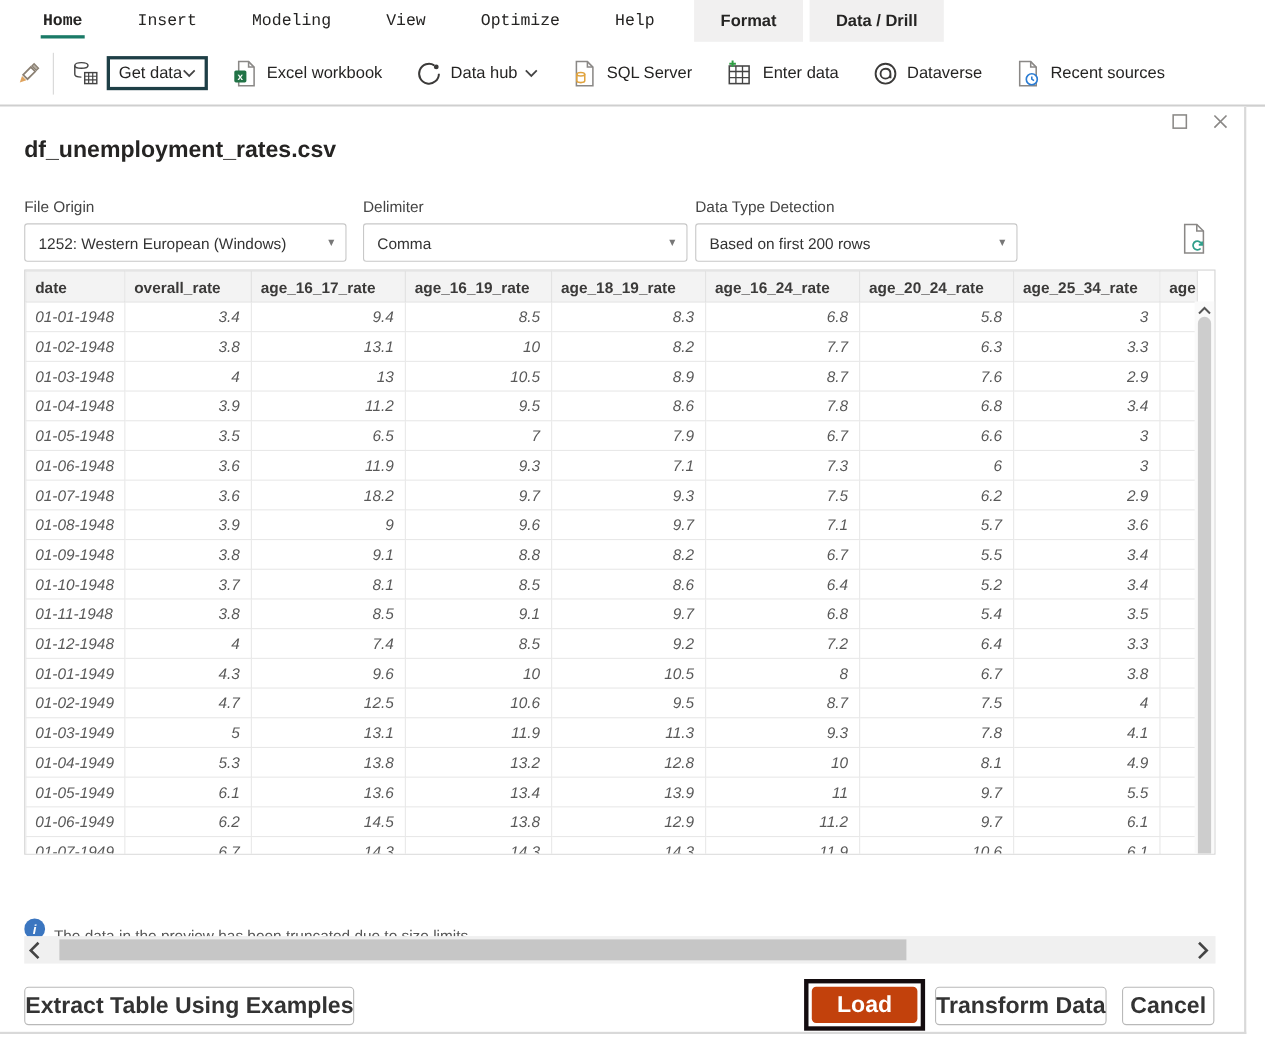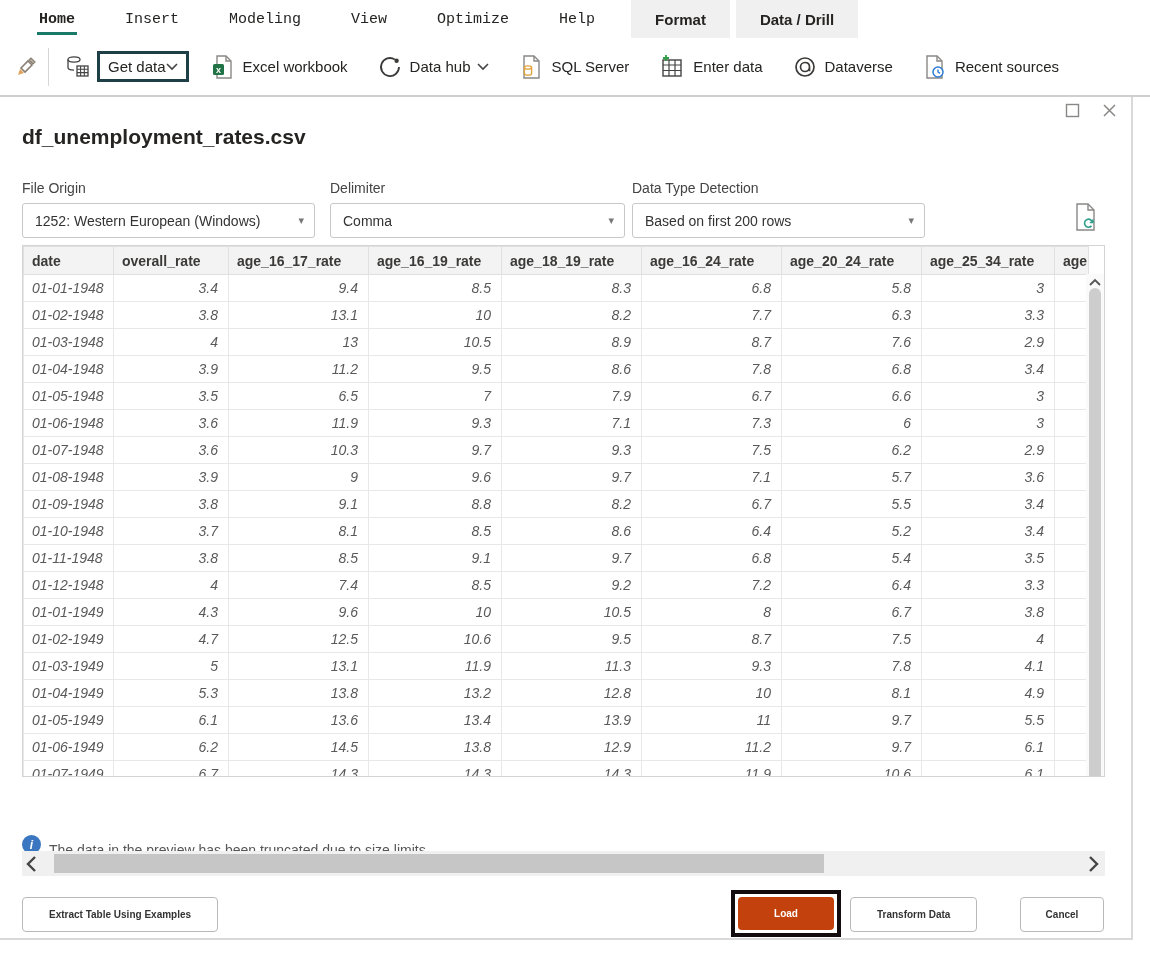--- a/index.html
+++ b/index.html
@@ -53,21 +53,21 @@
   .info-row { position:absolute; top:735px; left:22px; width:1060px; height:20px; overflow:hidden; display:flex; align-items:flex-start; }
   .info-icon { width:19px; height:19px; border-radius:50%; background:#3b76c0; color:#fff; font-size:12px; font-weight:700; font-style:italic; display:flex; align-items:center; justify-content:center; flex:0 0 auto; margin-top:3px; }
   .info-text { font-size:14px; color:#555; margin:10px 0 0 8px; }
   .hscroll { position:absolute; top:754px; left:22px; width:1083px; height:25px; background:#f0f0f0; display:flex; align-items:center; }
   .hthumb { height:19px; background:#c6c6c6; border-radius:0; margin-left:16px; width:770px; }
   .harrow { color:#4a4a4a; display:flex; align-items:center; }
   .harrow.left { margin-left:2px; }
   .harrow.right { position:absolute; right:4px; }
 
   
-  .btn { font-size:10px; font-weight:700; color:#333; background:#fff; border:1px solid #b9b9b9; border-radius:4px; height:35px; display:inline-flex; align-items:center; justify-content:center; padding:0 26px; cursor:default; }
+  .btn { font-size:21px; font-weight:700; color:#333; background:#fff; border:1px solid #b9b9b9; border-radius:4px; height:35px; display:inline-flex; align-items:center; justify-content:center; padding:0 0; cursor:default; }
   #btn-extract { position:absolute; top:800px; left:22px; }
   .load-anno { position:absolute; top:793px; left:731px; border:4px solid #130c0f; padding:3px; background:#fff; }
   #btn-load { background:#c2410c; color:#fff; border:none; width:96px; height:33px; }
   #btn-transform { position:absolute; top:800px; left:850px; }
   #btn-cancel { position:absolute; top:800px; left:1020px; width:84px; }
 
   svg { display:block; }
 </style>
 </head>
 <body>
@@ -322,21 +322,21 @@
             <td class="c-num">9.3</td>
             <td class="c-num">7.1</td>
             <td class="c-num">7.3</td>
             <td class="c-num">6</td>
             <td class="c-num">3</td>
             <td class="c-num"></td>
           </tr>
           <tr>
             <td class="c-date">01-07-1948</td>
             <td class="c-num">3.6</td>
-            <td class="c-num">10.3</td>
+            <td class="c-num">18.2</td>
             <td class="c-num">9.7</td>
             <td class="c-num">9.3</td>
             <td class="c-num">7.5</td>
             <td class="c-num">6.2</td>
             <td class="c-num">2.9</td>
             <td class="c-num"></td>
           </tr>
           <tr>
             <td class="c-date">01-08-1948</td>
             <td class="c-num">3.9</td>

